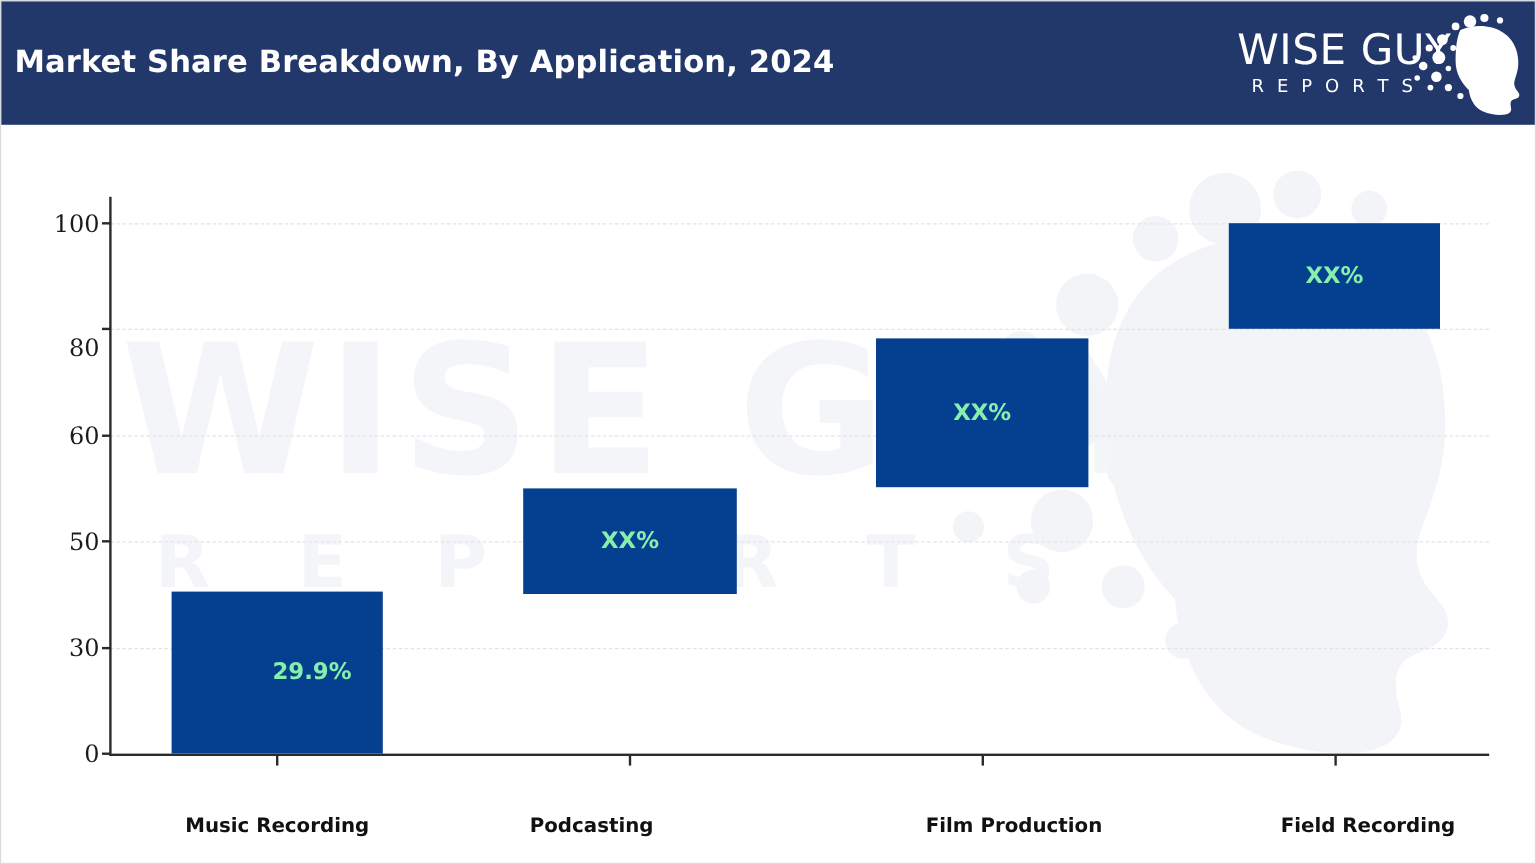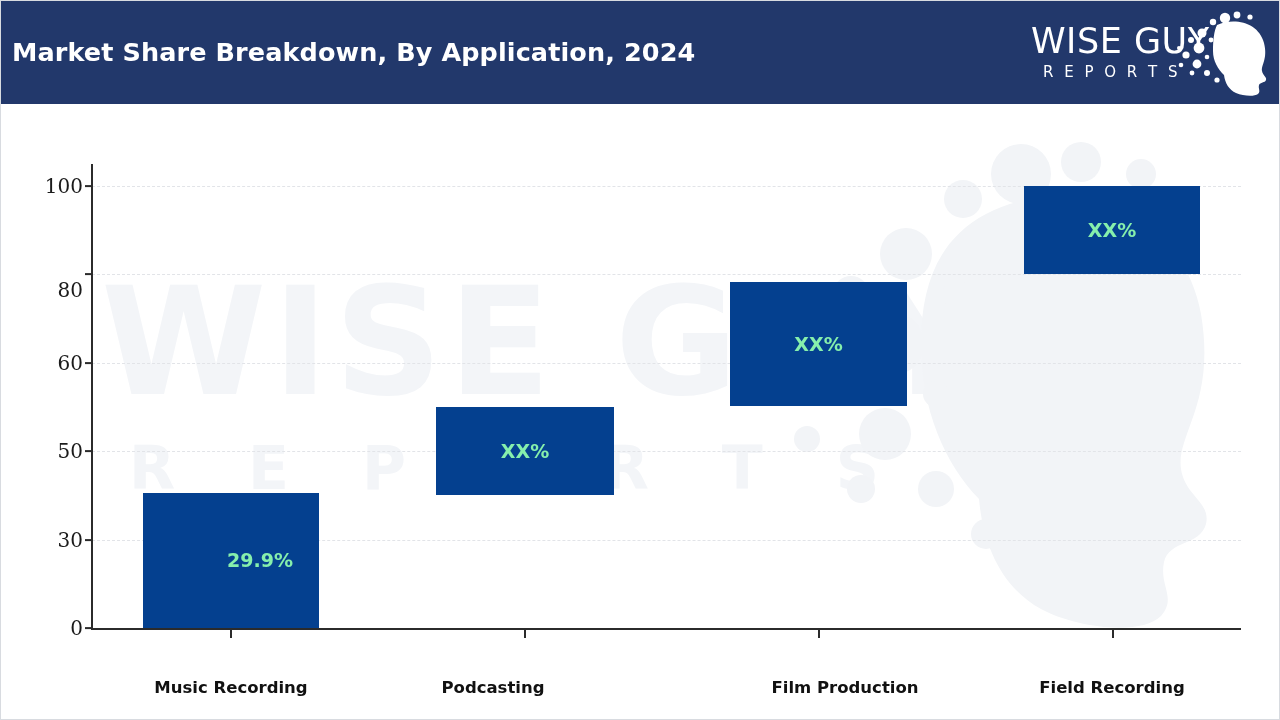--- a/index.html
+++ b/index.html
@@ -248,16 +248,16 @@
     <div class="bar" style="left:729px; width:177px; top:178px; height:124px;">
       <div class="bar-label" style="top:62px;">XX%</div>
     </div>
     <div class="xtick-mark" style="left:817px;"></div>
     <div class="xtick-label" style="left:844px;">Film Production</div>
 
     <div class="bar" style="left:1023px; width:176px; top:82px; height:88px;">
       <div class="bar-label" style="top:44px;">XX%</div>
     </div>
     <div class="xtick-mark" style="left:1111px;"></div>
-    <div class="xtick-label" style="left:1111px;">Field Recording</div>
+    <div class="xtick-label" style="left:1139px;">Field Recording</div>
 
   </div>
 </div>
 
 </body></html>

